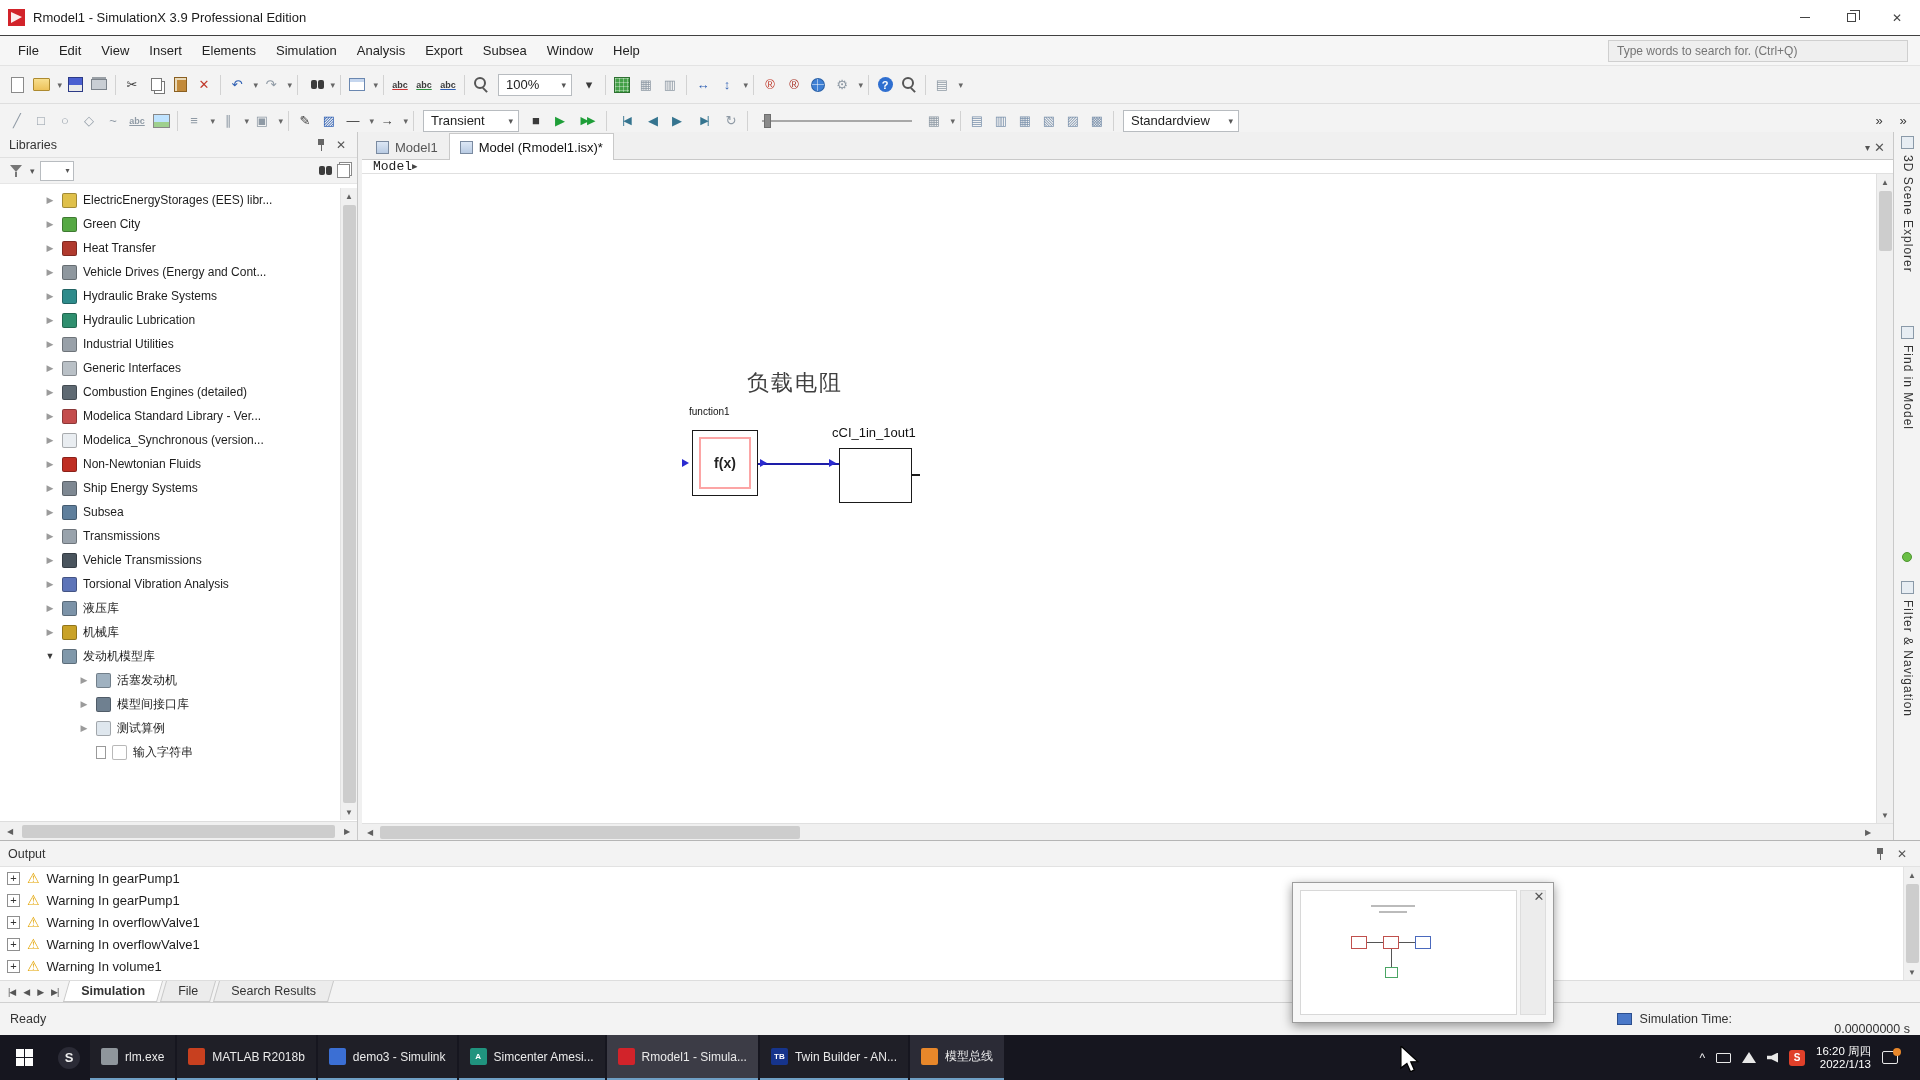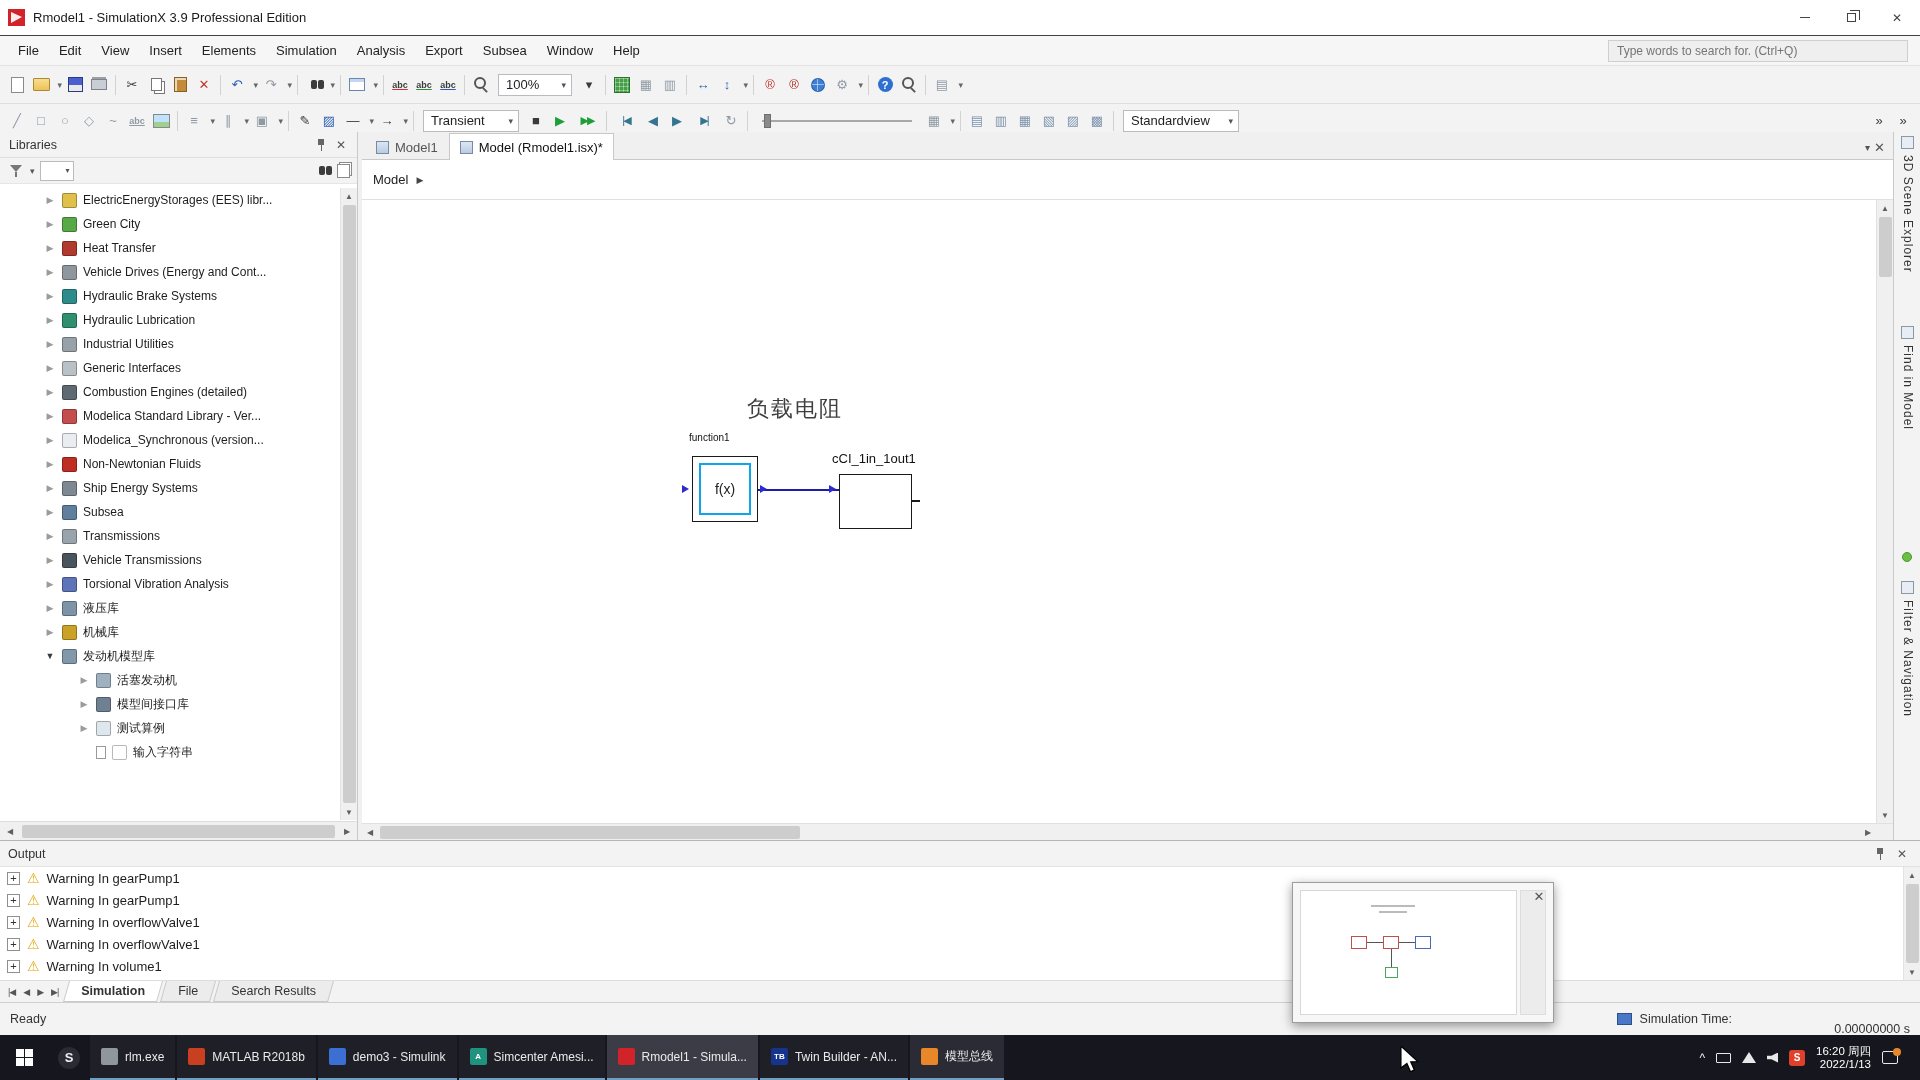--- a/index.html
+++ b/index.html
@@ -90,37 +90,37 @@
 .lib-hscroll{height:19px;background:#f0f0f0;border-top:1px solid #ddd;display:flex;align-items:center;padding:0 2px;gap:2px;}
 .htrack{flex:1;height:13px;background:#cdcdcd;border-radius:2px;margin:0 2px;}
 .splitter{width:4px;background:#f0f0f0;}
 
 .canvas-area{flex:1;display:flex;flex-direction:column;min-width:0;background:#fff;}
 .doc-tabs{height:28px;background:#f0f0f0;display:flex;align-items:flex-end;border-bottom:1px solid #c9c9c9;padding-left:3px;}
 .doc-tab{height:24px;display:flex;align-items:center;gap:6px;padding:0 10px;font-size:13px;color:#555;border:1px solid transparent;border-bottom:none;white-space:nowrap;margin-top:8px;}
 .doc-tab.active{background:#fff;border-color:#c9c9c9;color:#111;height:27px;margin-bottom:-1px;}
 .tab-ico{width:13px;height:13px;border:1px solid #7a8aa0;background:linear-gradient(#dce7f5,#b9cbe3);flex:0 0 auto;}
 .doc-tabs-right{margin-left:auto;display:flex;align-items:center;gap:4px;padding:0 8px 4px 0;color:#555;}
-.breadcrumb{height:40px;display:flex;align-items:center;gap:8px;padding:0 11px;border-bottom:1px solid #e0e0e0;font-size:13px;background:#fff;}
+.breadcrumb{height:14px;display:flex;align-items:center;padding:0 11px;border-bottom:1px solid #e0e0e0;font-size:13px;background:#fff;font-family:Liberation Mono, monospace;}
 .bc-arrow{font-size:9px;color:#444;}
 .canvas-wrap{flex:1;display:flex;min-height:0;}
 .canvas{flex:1;position:relative;background:#fff;overflow:hidden;}
 .v-scroll{width:17px;background:#f0f0f0;border-left:1px solid #e0e0e0;display:flex;flex-direction:column;align-items:center;}
 .v-scroll .vthumb{flex:0 0 60px;width:13px;}
 .v-sp{flex:1;}
 .h-scroll-row{height:17px;display:flex;background:#f0f0f0;border-top:1px solid #e0e0e0;align-items:center;}
 .h-scroll-row .hthumb{width:420px;height:13px;background:#cdcdcd;border-radius:2px;margin:0 2px;}
 .h-sp{flex:1;}
 .corner{width:17px;height:100%;background:#f0f0f0;}
 
 
 .blk-annotation{position:absolute;left:385px;top:194px;font-size:22px;color:#3f3f3f;letter-spacing:2px;}
 .blk1-label{position:absolute;left:327px;top:232px;font-size:10px;color:#111;}
 .blk1{position:absolute;left:330px;top:256px;width:66px;height:66px;border:1px solid #1a1a1a;background:#fff;}
-.blk1-inner{position:absolute;left:6px;top:6px;right:6px;bottom:6px;border:2px solid #0ea5e9;display:flex;align-items:center;justify-content:center;font-size:14px;}
+.blk1-inner{position:absolute;left:6px;top:6px;right:6px;bottom:6px;border:2px solid #fca5a5;display:flex;align-items:center;justify-content:center;font-size:14px;font-weight:bold;}
 .blk2-label{position:absolute;left:470px;top:251px;font-size:13px;color:#111;}
 .blk2{position:absolute;left:477px;top:274px;width:73px;height:55px;border:1px solid #1a1a1a;background:#fff;}
 .conn{position:absolute;left:396px;top:289px;width:81px;height:2px;background:#1d1da8;}
 .tri{position:absolute;width:0;height:0;border-top:4px solid transparent;border-bottom:4px solid transparent;border-left:7px solid #2b2bd0;}
 .port-tick{position:absolute;left:549px;top:300px;width:9px;height:2px;background:#1a1a1a;}
 
 
 .right-strip{width:27px;background:#f3f3f3;border-left:1px solid #c9c9c9;position:relative;}
 .vtab{position:absolute;left:2px;width:23px;display:flex;flex-direction:column;align-items:center;gap:6px;padding:4px 0;}
 .right-strip div.vtab:nth-of-type(1){top:40px;}

